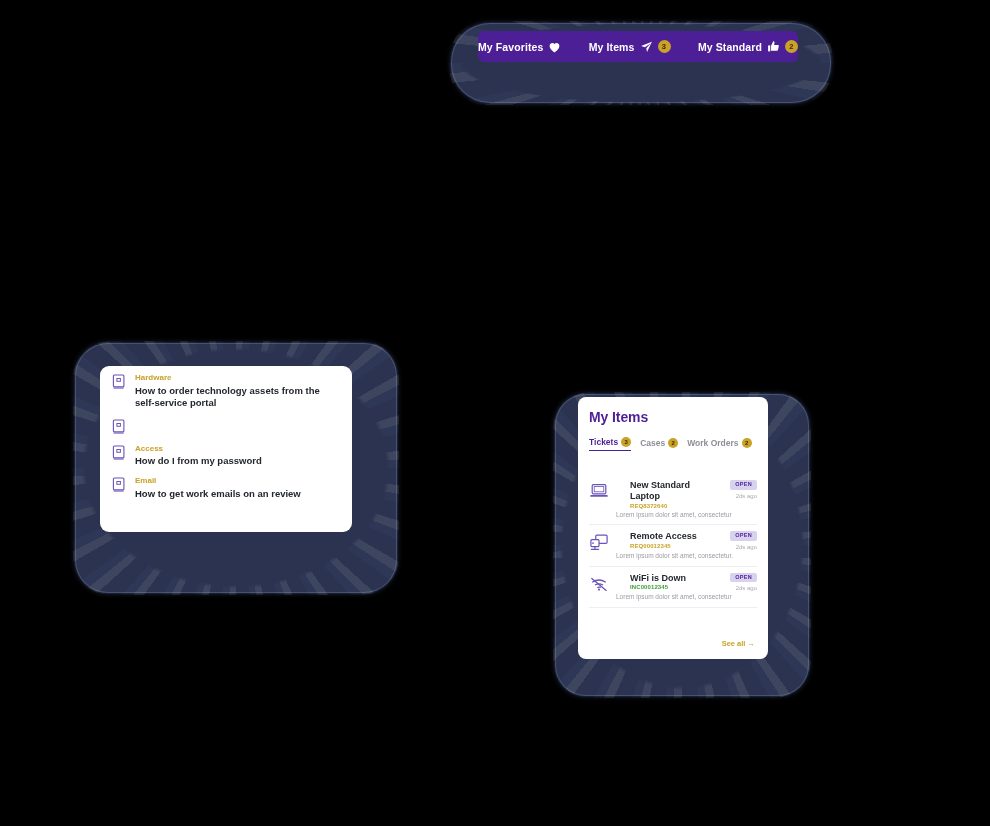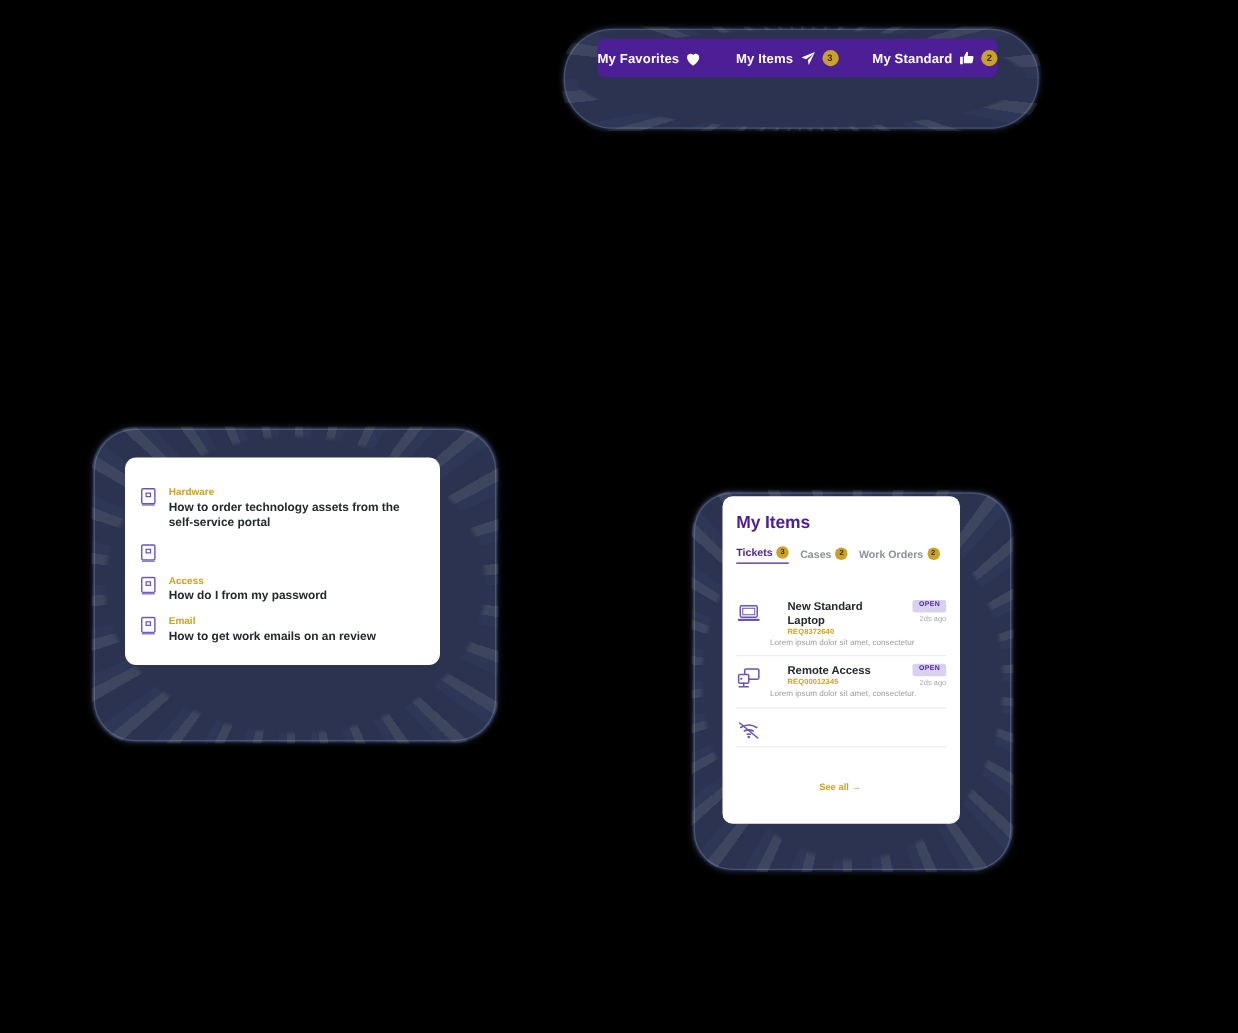--- a/index.html
+++ b/index.html
@@ -102,21 +102,21 @@
   }
   .kb-card {
     position: absolute;
     left: 100px;
     top: 366px;
     width: 252px;
     height: 166px;
     background: #ffffff;
     border-radius: 9px;
     box-sizing: border-box;
-    padding: 24px 12px 8px 12px;
+    padding: 8px 12px 8px 12px;
   }
   .kb-row {
     display: flex;
     align-items: flex-start;
     gap: 9px;
     margin-bottom: 10px;
   }
   .kb-row:last-child { margin-bottom: 4px; }
   .kb-cat {
     color: #c9a227;
@@ -247,22 +247,22 @@
     padding: 2px 5px;
     border-radius: 2px;
     line-height: 1;
   }
   .item-time {
     color: #a8aab1;
     font-size: 6px;
     line-height: 1;
   }
   .items-footer {
-    text-align: center;
-    padding: 7px 2px 22px 0;
+    text-align: right;
+    padding: 7px 2px 9px 0;
   }
   .see-all {
     color: #c9a227;
     font-size: 7.5px;
     font-weight: bold;
     white-space: nowrap;
   }
   svg { display: block; }
 </style>
 </head>
@@ -434,20 +434,33 @@
       <div class="item-row">
         <span class="item-icon">
           <svg width="20" height="16" viewBox="0 0 24 20">
             <path d="M4 7.5a15 15 0 0 1 16 0" fill="none" stroke="#6b53b8" stroke-width="1.6" stroke-linecap="round"></path>
             <path d="M7.5 11a10 10 0 0 1 9 0" fill="none" stroke="#6b53b8" stroke-width="1.6" stroke-linecap="round"></path>
             <path d="M10.5 14.3a4.5 4.5 0 0 1 3 0" fill="none" stroke="#6b53b8" stroke-width="1.6" stroke-linecap="round"></path>
             <circle cx="12" cy="17" r="1.3" fill="#6b53b8"></circle>
             <path d="M3 3l18 15" stroke="#6b53b8" stroke-width="1.6" stroke-linecap="round"></path>
           </svg>
         </span>
+        <span class="item-body">
+          <span class="item-head">
+            <span>
+              <span class="item-name" style="display:block">WiFi is Down</span>
+              <span class="item-id inc" style="display:block">INC00012345</span>
+            </span>
+            <span class="item-meta">
+              <span class="status-badge">OPEN</span>
+              <span class="item-time">2ds ago</span>
+            </span>
+          </span>
+          <span class="item-desc" style="display:block">Lorem ipsum dolor sit amet, consectetur</span>
+        </span>
       </div>
 
     </div>
 
     <div class="items-footer">
       <span class="see-all">See all →</span>
     </div>
 
   </div>
 

